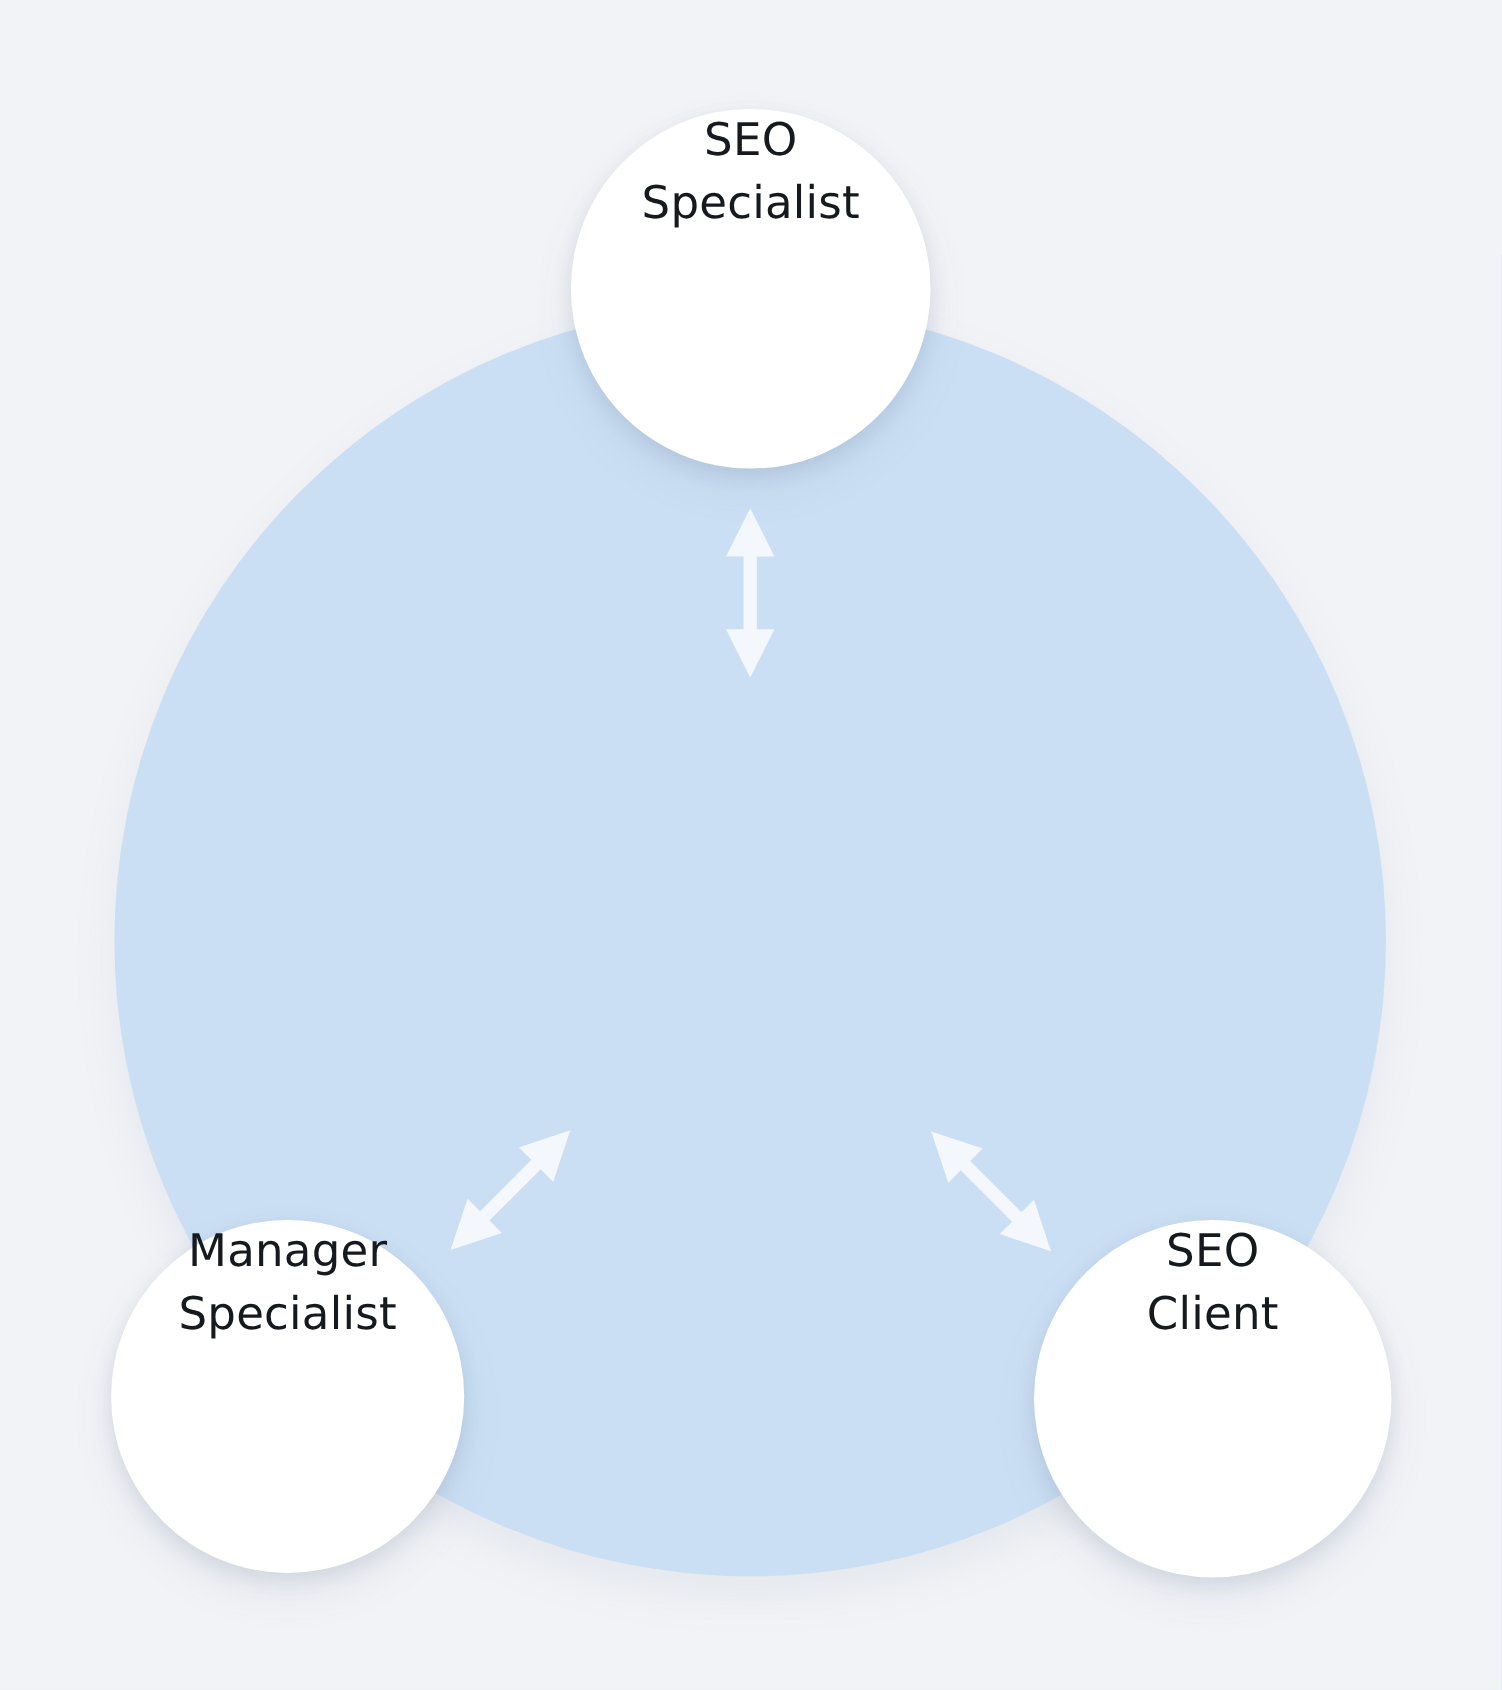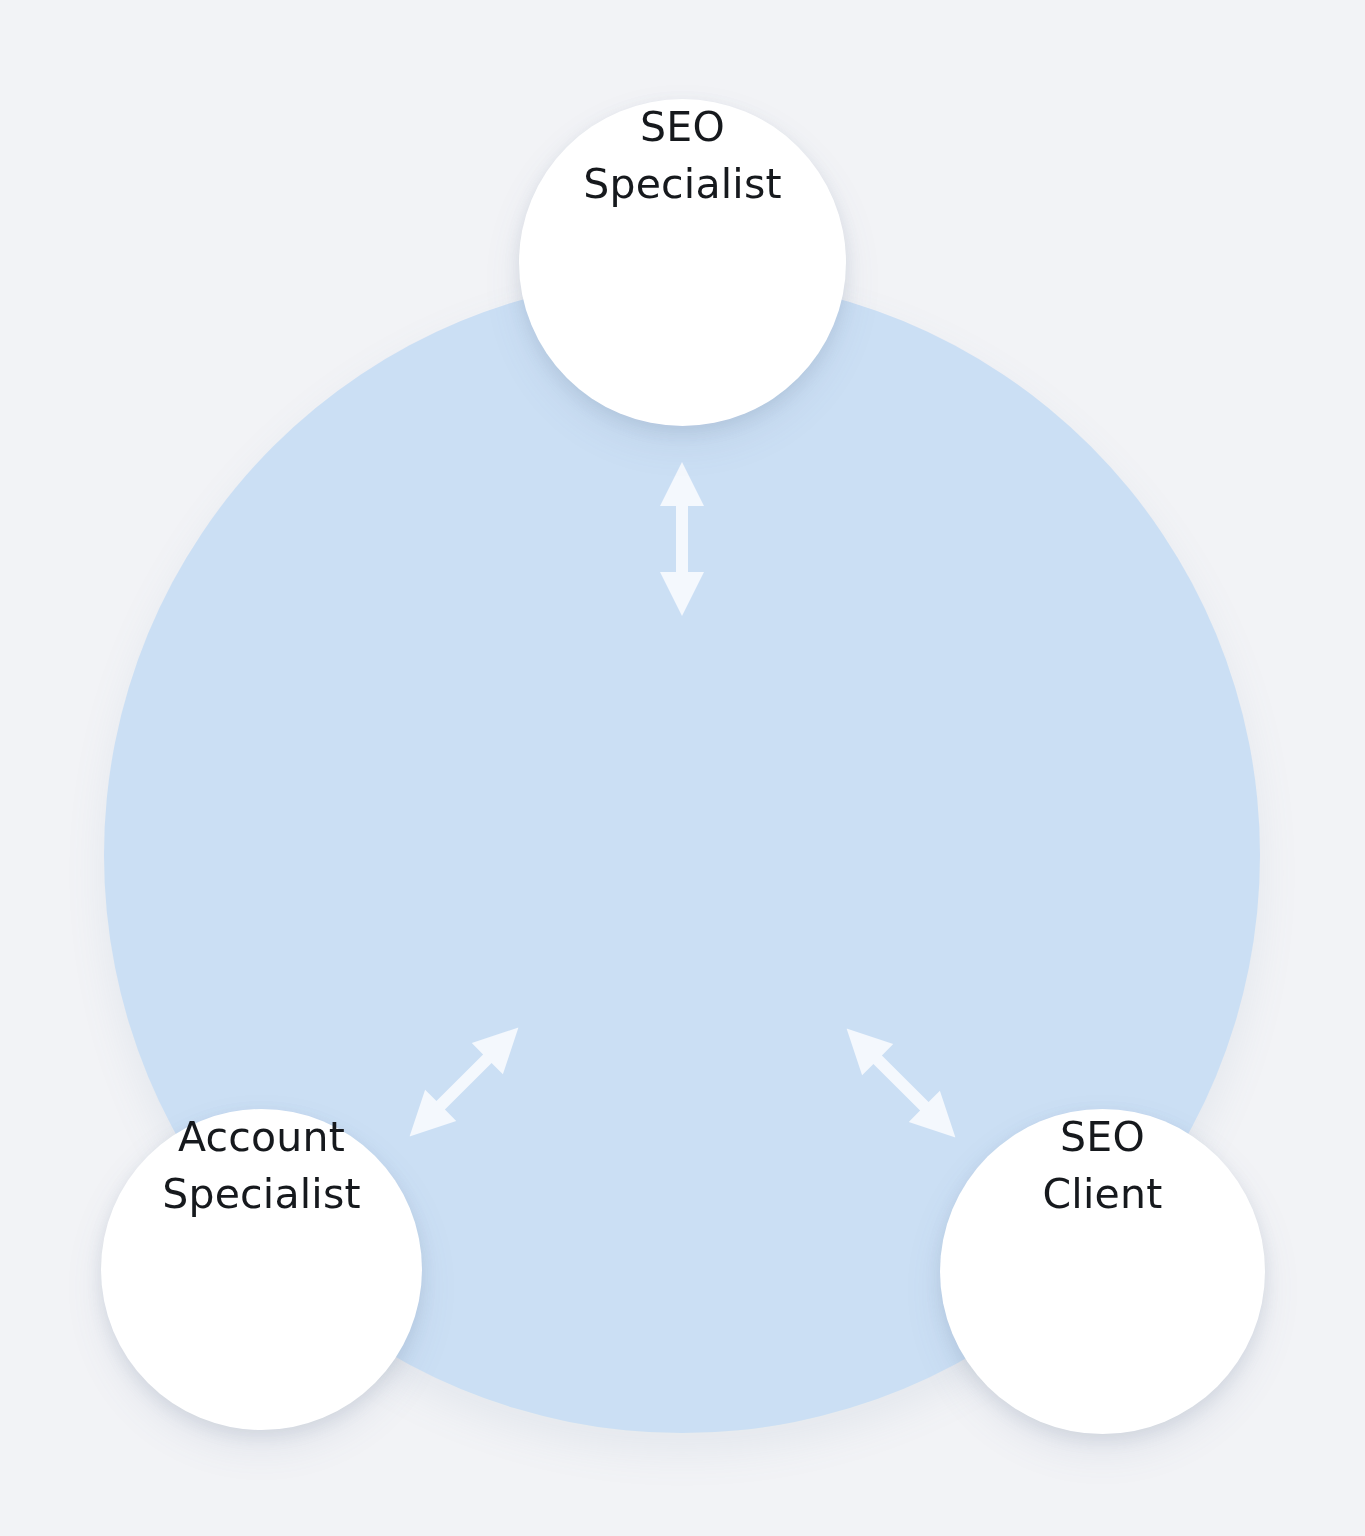--- a/index.html
+++ b/index.html
@@ -106,21 +106,21 @@
   <div class="node node-top">
     <div class="node-label">
       <span class="line">SEO</span>
       <span class="line">Specialist</span>
     </div>
   </div>
 
 
   <div class="node node-left">
     <div class="node-label">
-      <span class="line">Account</span>
+      <span class="line">Manager</span>
       <span class="line">Specialist</span>
     </div>
   </div>
 
   <div class="node node-right">
     <div class="node-label">
       <span class="line">SEO</span>
       <span class="line">Client</span>
     </div>
   </div>

